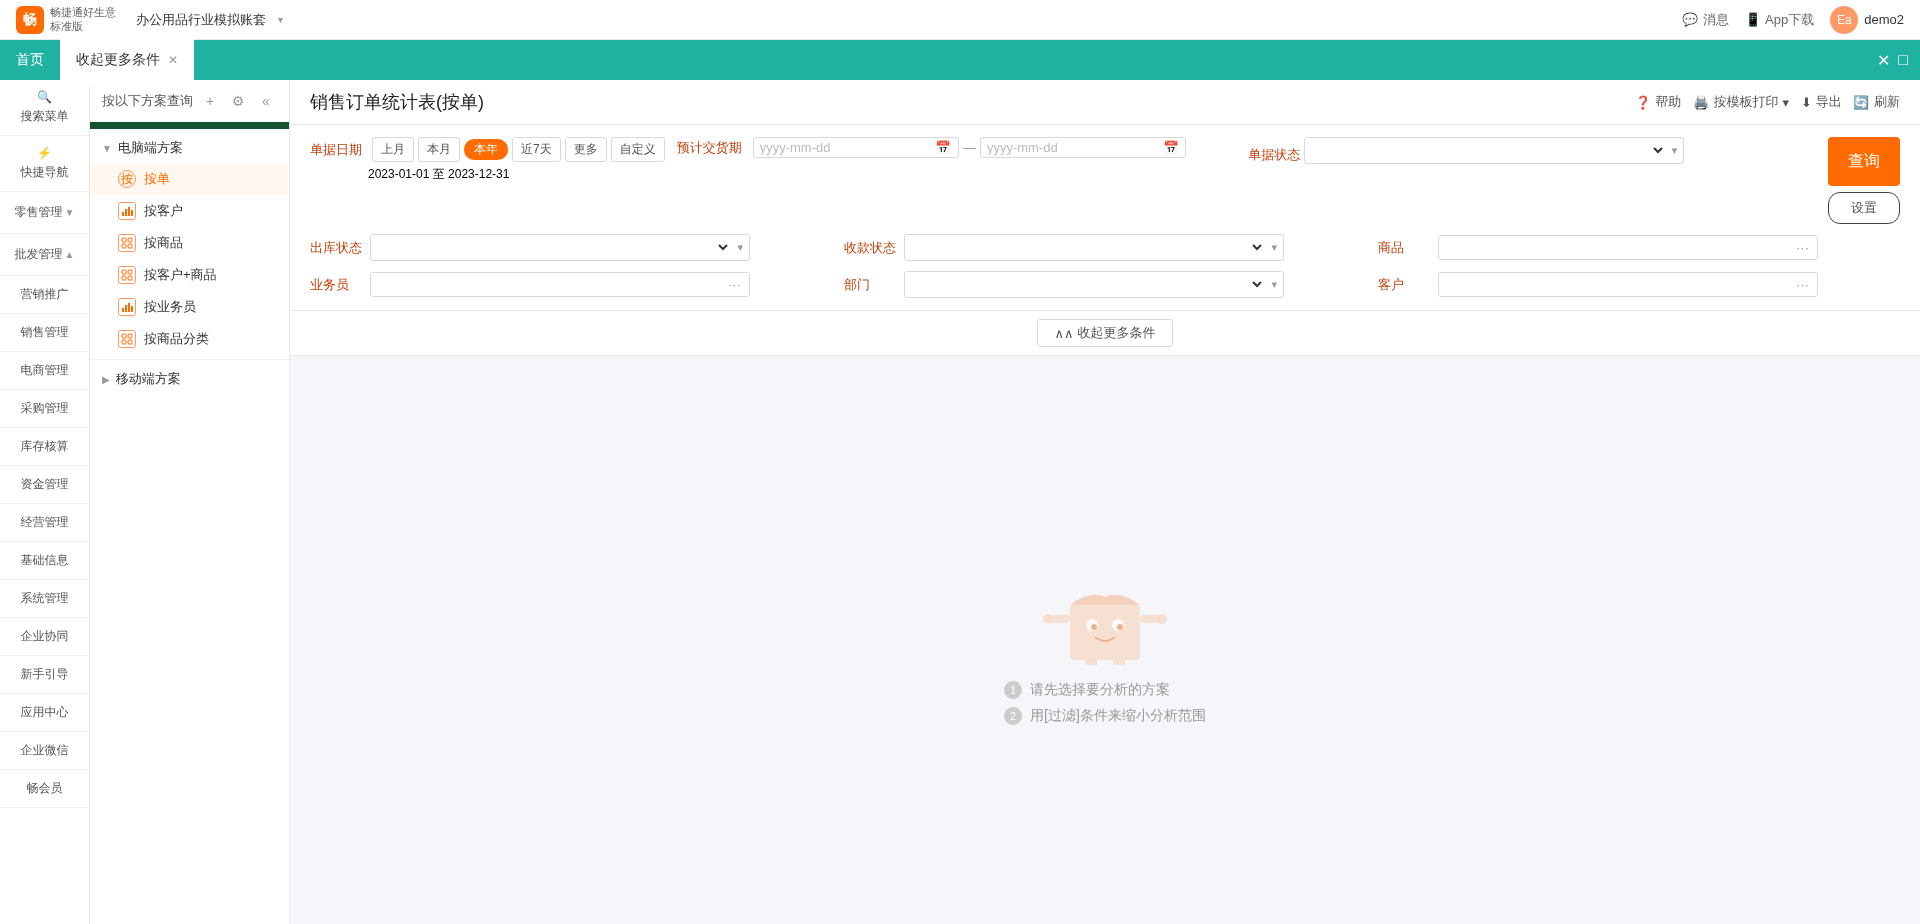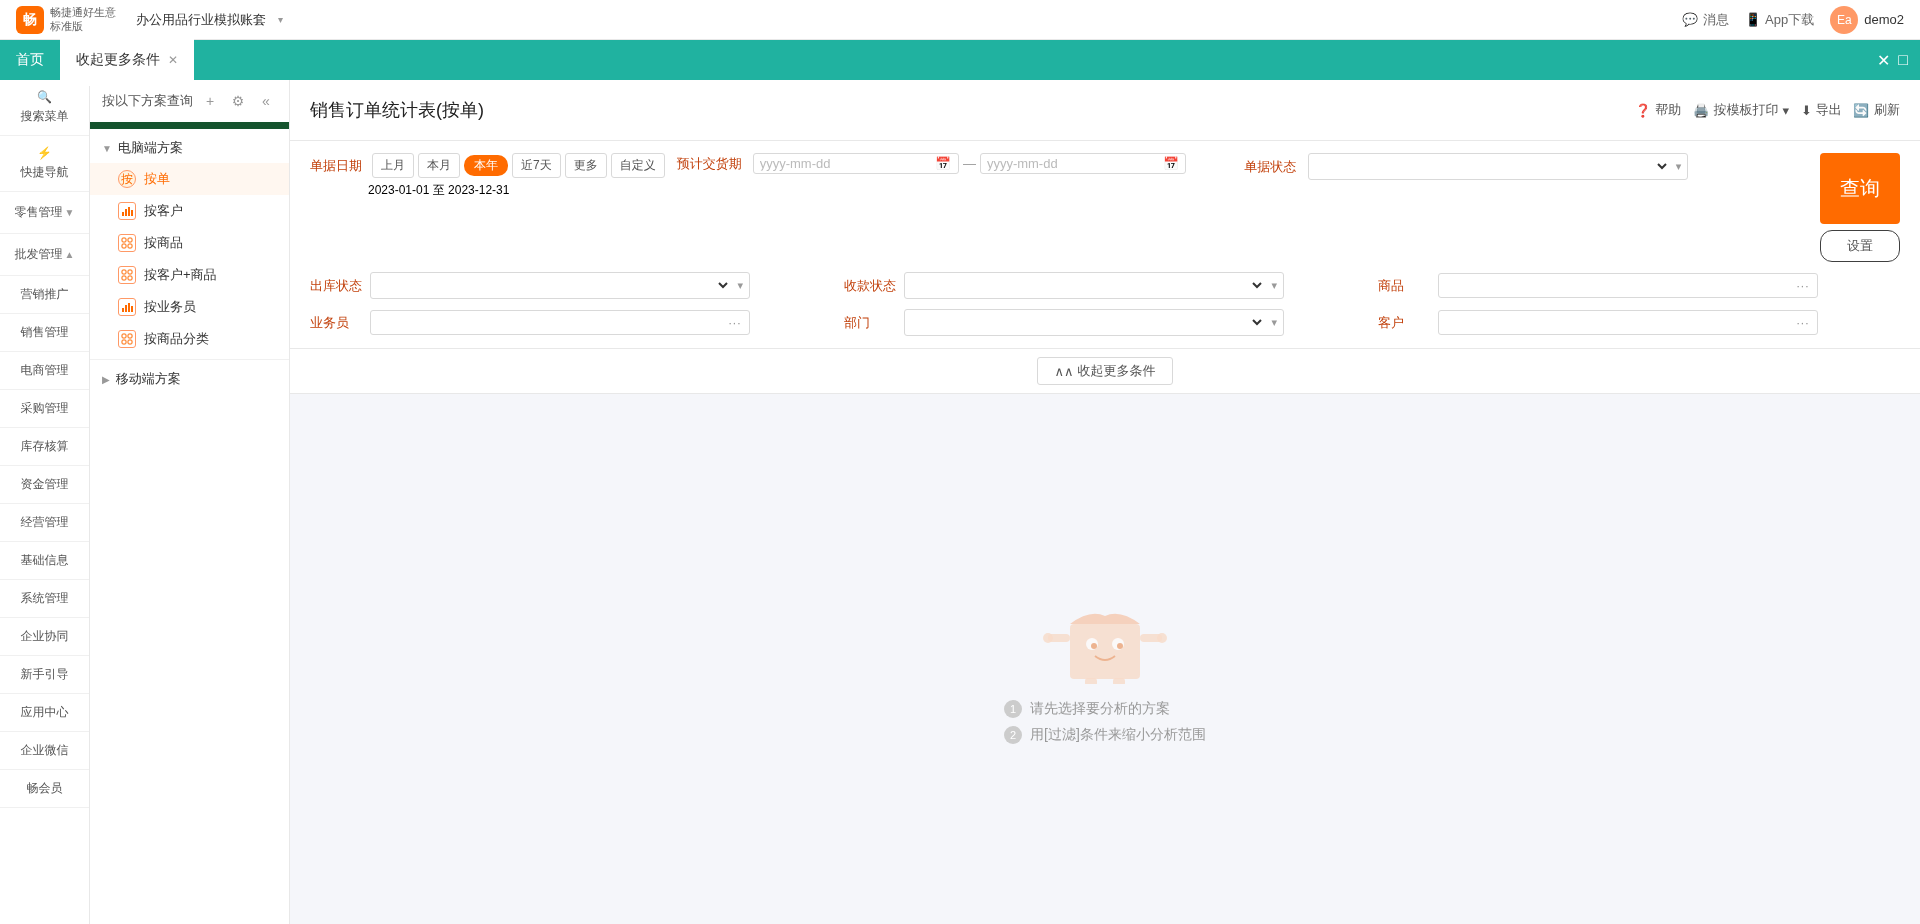--- a/index.html
+++ b/index.html
@@ -147,21 +147,21 @@
       flex: 1;
       display: flex;
       flex-direction: column;
       overflow: hidden;
       background: #f5f6fa;
     }
 
     
     .page-header {
       background: #fff;
-      padding: 18px 20px;
+      padding: 10px 20px;
       display: flex;
       align-items: center;
       justify-content: space-between;
       border-bottom: 1px solid #e8e8e8;
     }
     .page-title { font-size: 18px; font-weight: 500; color: #222; }
     .page-actions { display: flex; align-items: center; gap: 12px; }
     .page-action-btn {
       display: flex; align-items: center; gap: 4px;
       font-size: 13px; color: #555; cursor: pointer;
@@ -249,22 +249,22 @@
     .empty-tips { display: flex; flex-direction: column; gap: 8px; }
     .empty-tip { display: flex; align-items: center; gap: 8px; font-size: 14px; color: #999; }
     .tip-num { width: 18px; height: 18px; border-radius: 50%; background: #ccc; color: #fff; font-size: 11px; display: flex; align-items: center; justify-content: center; flex-shrink: 0; }
 
     
     .query-btn {
       background: #ff6b00;
       color: #fff;
       border: none;
       border-radius: 4px;
-      padding: 22px 20px;
-      font-size: 20px;
+      padding: 14px 20px;
+      font-size: 16px;
       cursor: pointer;
       white-space: nowrap;
     }
     .settings-btn {
       background: #fff;
       color: #555;
       border: 1px solid #404040;
       border-radius: 12px;
       padding: 6px 16px;
       font-size: 13px;
@@ -531,21 +531,21 @@
               <input class="filter-input" style="border: none; outline: none; padding: 0px; min-width: 100px; font-size: 13px; color: rgb(187, 187, 187);" type="text" placeholder="yyyy-mm-dd">
               <span style="color:#bbb;font-size:13px;">📅</span>
             </div>
             <span style="color:#999;">—</span>
             <div style="display:flex;align-items:center;border:1px solid #d9d9d9;border-radius:3px;background:#fff;padding:2px 6px;">
               <input class="filter-input" style="border: none; outline: none; padding: 0px; min-width: 100px; font-size: 13px; color: rgb(187, 187, 187);" type="text" placeholder="yyyy-mm-dd">
               <span style="color:#bbb;font-size:13px;">📅</span>
             </div>
           </div>
 
-          <div style="display:flex;align-items:center;gap:8px;flex:1;">
+          <div style="display:flex;align-items:flex-end;gap:0;flex:1;">
             <span class="filter-label">单据状态</span>
             <div class="filter-select-wrapper">
               <select class="filter-select">
                 <option value=""></option>
               </select>
               <span class="select-arrow">▾</span>
             </div>
           </div>
 
           <div class="btn-group">

